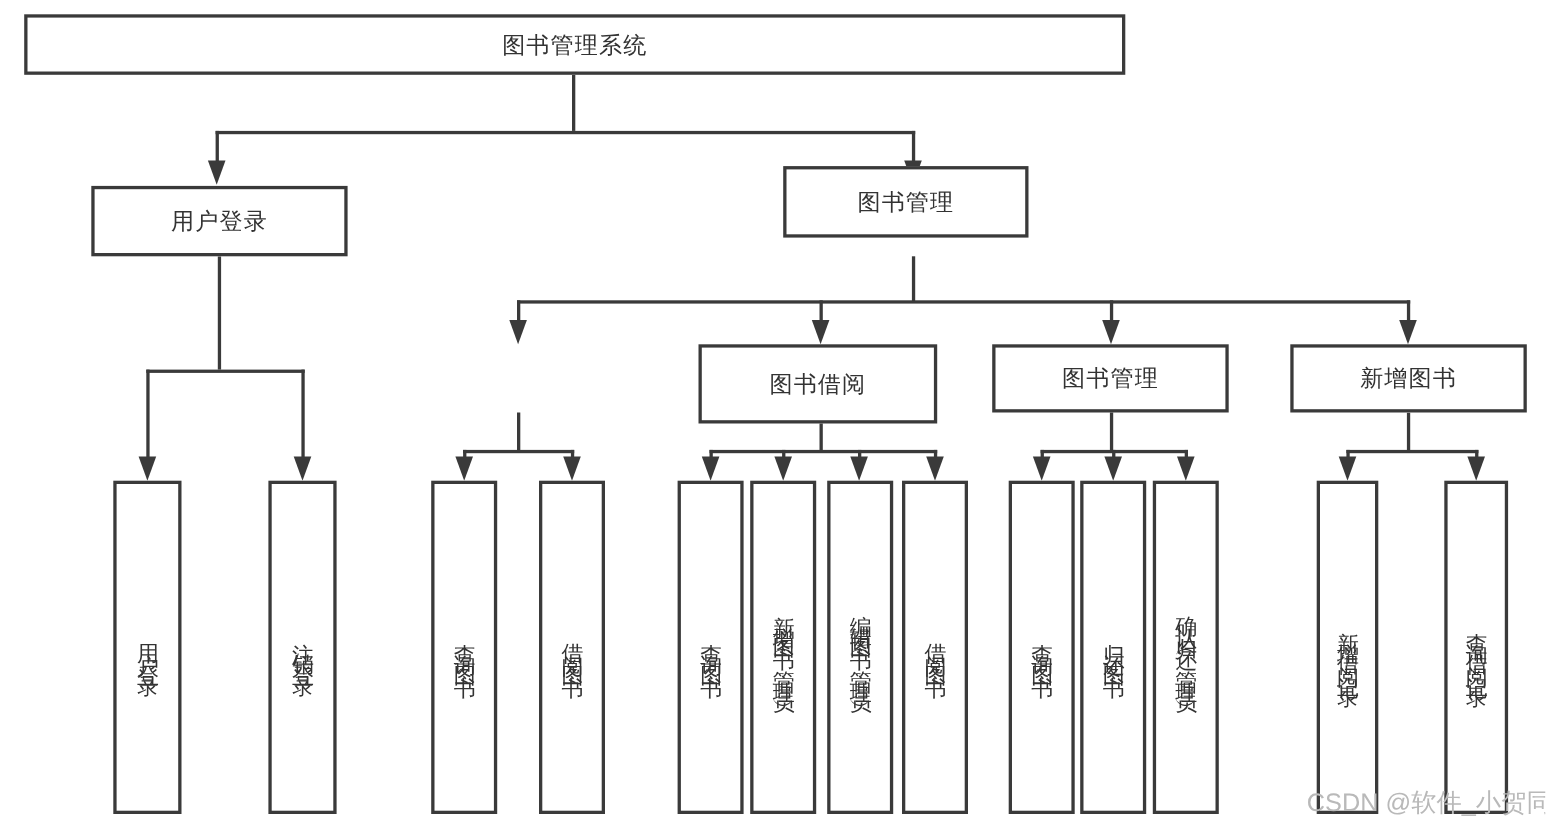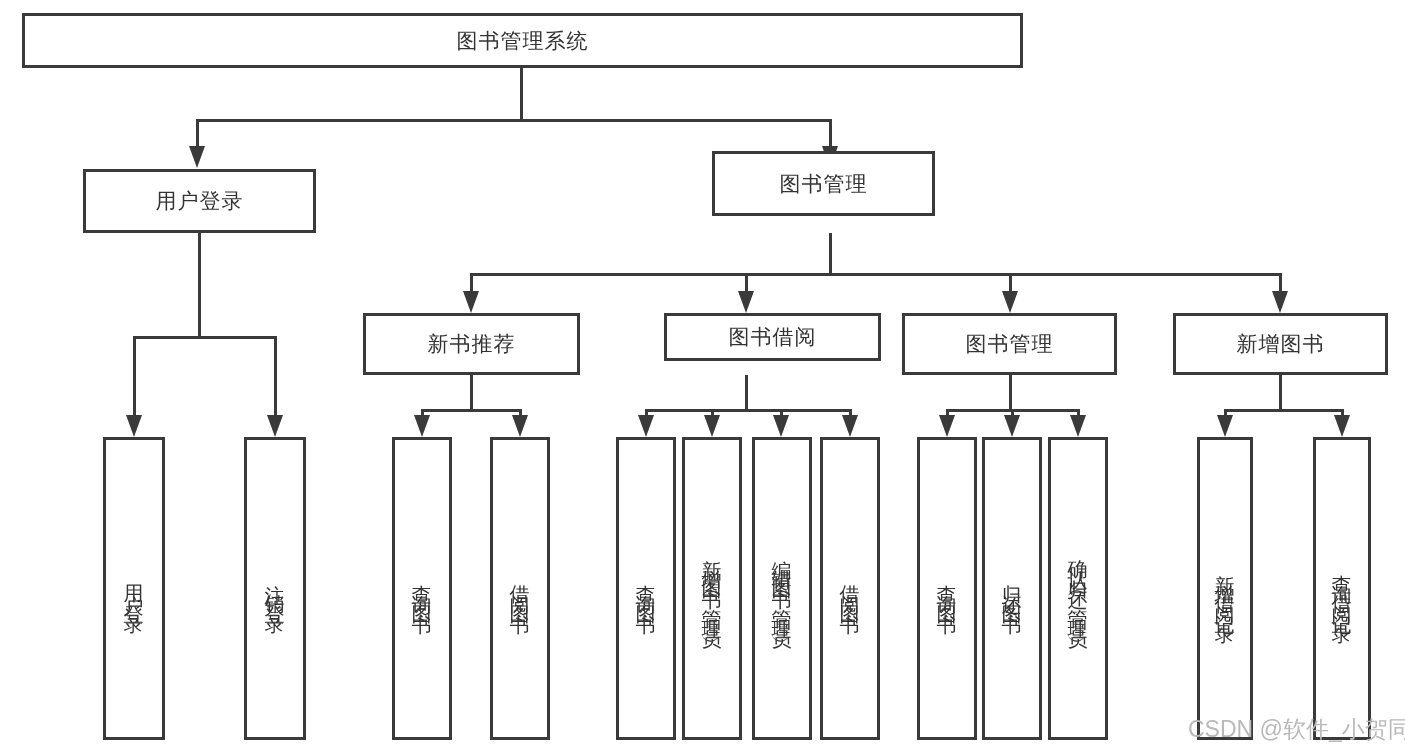--- a/index.html
+++ b/index.html
@@ -92,23 +92,22 @@
   <div class="tri" style="left:1217px;top:415px"></div>
   <div class="vline" style="left:1341px;top:409px;height:8px"></div>
   <div class="tri" style="left:1334px;top:415px"></div>
 
   <div class="box" style="left:22px;top:13px;width:1001px;height:55px">图书管理系统</div>
 
   <div class="box" style="left:83px;top:169px;width:233px;height:64px">用户登录</div>
 
   <div class="box" style="left:712px;top:151px;width:223px;height:65px">图书管理</div>
 
-  <div class="box" style="left:363px;top:313px;width:217px;height:62px">新书推荐</div>
 
-  <div class="box" style="left:664px;top:313px;width:217px;height:48px">图书借阅</div>
+  <div class="box" style="left:635px;top:313px;width:217px;height:72px">图书借阅</div>
 
   <div class="box" style="left:902px;top:313px;width:215px;height:62px">图书管理</div>
 
   <div class="box" style="left:1173px;top:313px;width:215px;height:62px">新增图书</div>
 
   <div class="box leaf" style="left:103px;top:437px;width:62px;height:303px">
     <span>用户登录</span>
   </div>
 
   <div class="box leaf" style="left:244px;top:437px;width:62px;height:303px">

